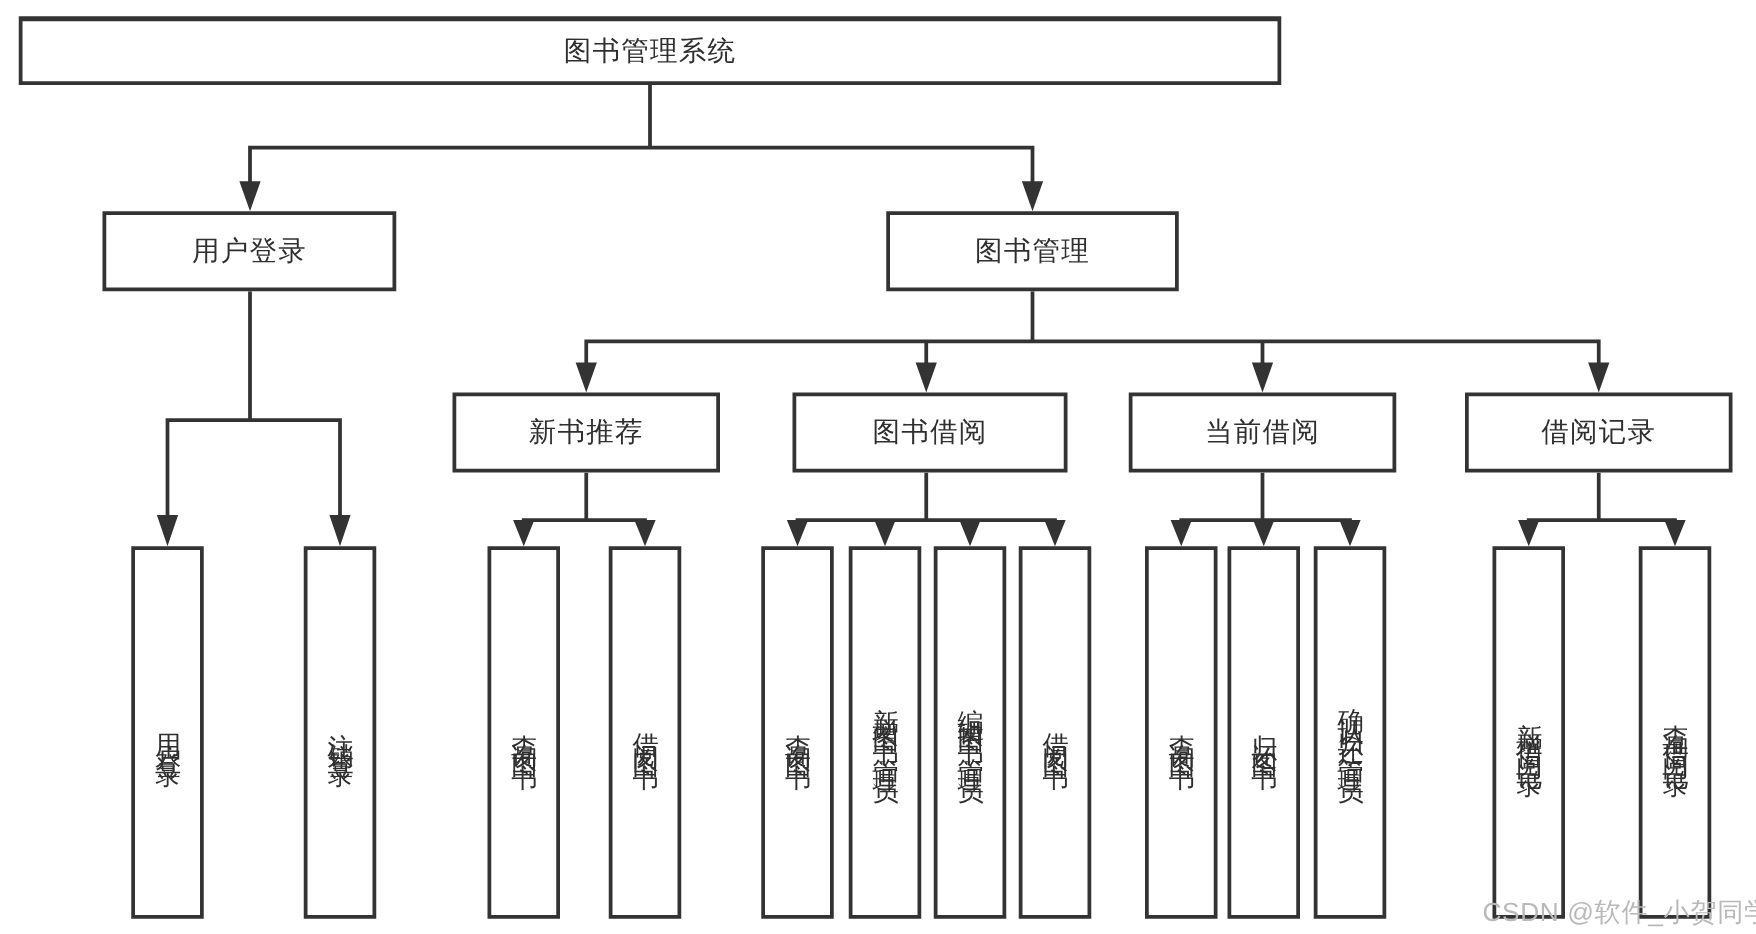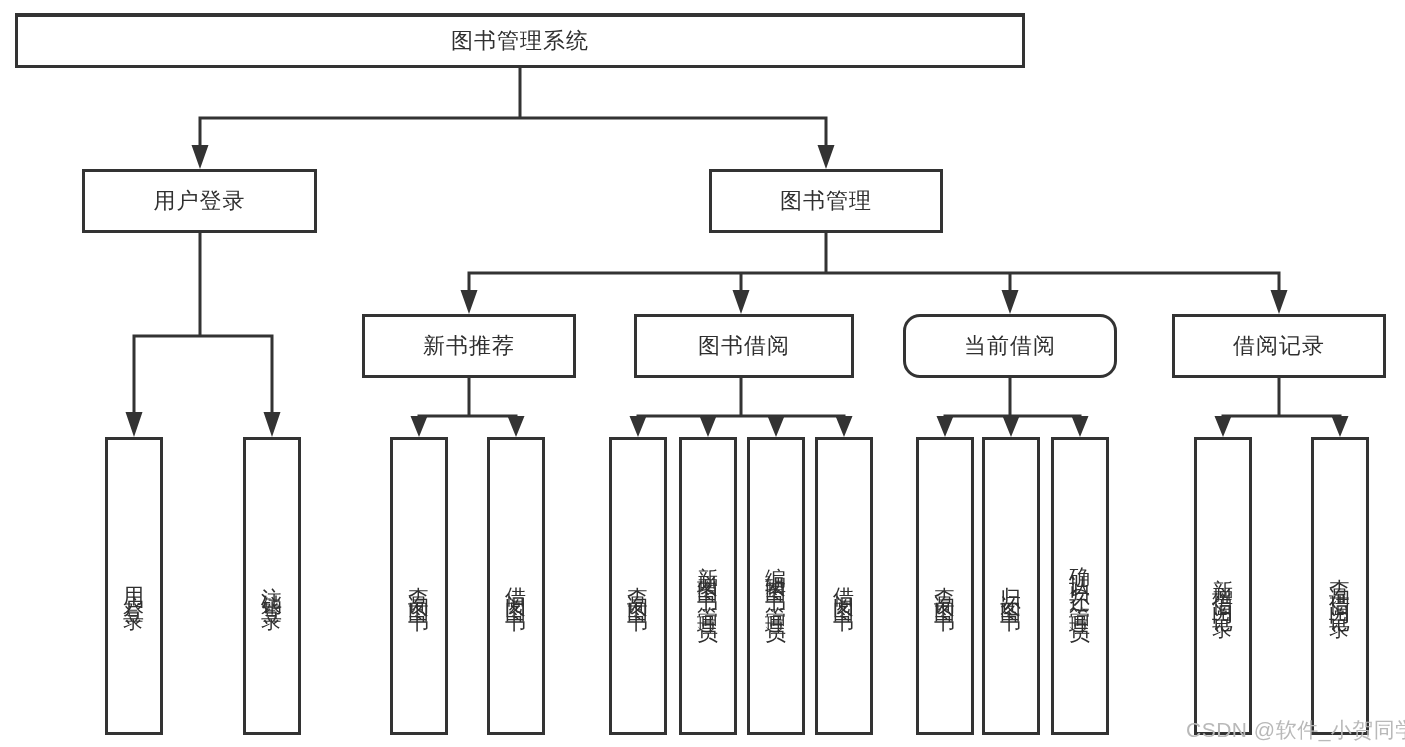--- a/index.html
+++ b/index.html
@@ -79,21 +79,21 @@
   <div class="box hbox" style="left:362px;top:314px;width:214px;height:64px;">
     <span>新书推荐</span>
   </div>
 
   <div class="box hbox" style="left:709px;top:169px;width:234px;height:64px;">
     <span>图书管理</span>
   </div>
   <div class="box hbox" style="left:634px;top:314px;width:220px;height:64px;">
     <span>图书借阅</span>
   </div>
-  <div class="box hbox" style="left:903px;top:314px;width:214px;height:64px;border-radius:17px;">
+  <div class="box hbox" style="left:903px;top:314px;width:214px;height:64px;">
     <span>当前借阅</span>
   </div>
   <div class="box hbox" style="left:1172px;top:314px;width:214px;height:64px;">
     <span>借阅记录</span>
   </div>
 
   <div class="box vbox" style="left:105px;top:437px;width:58px;height:298px;">
     <span>用户登录</span>
   </div>
   <div class="box vbox" style="left:243px;top:437px;width:58px;height:298px;">

